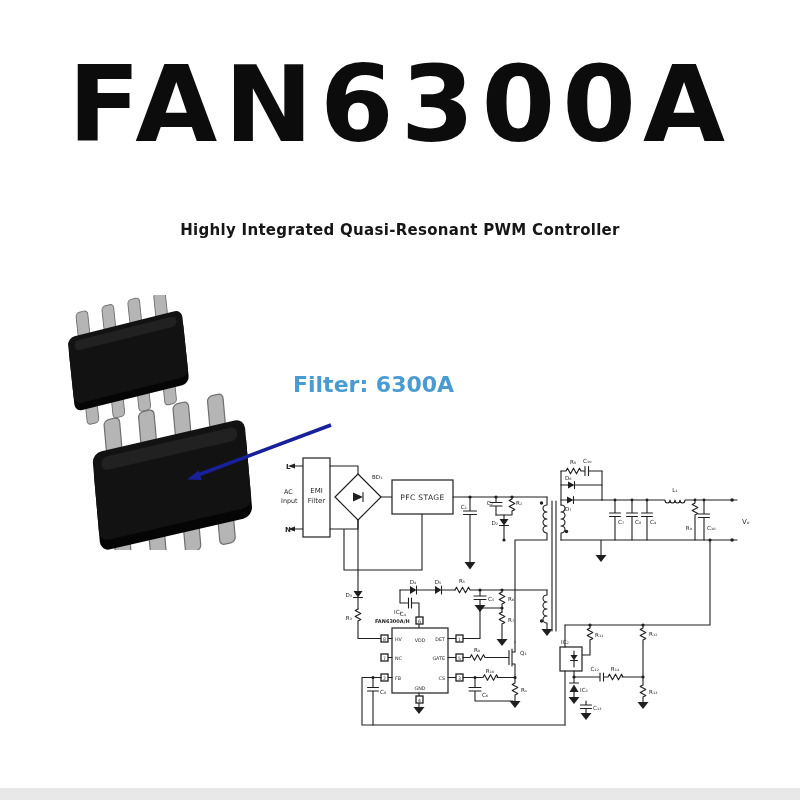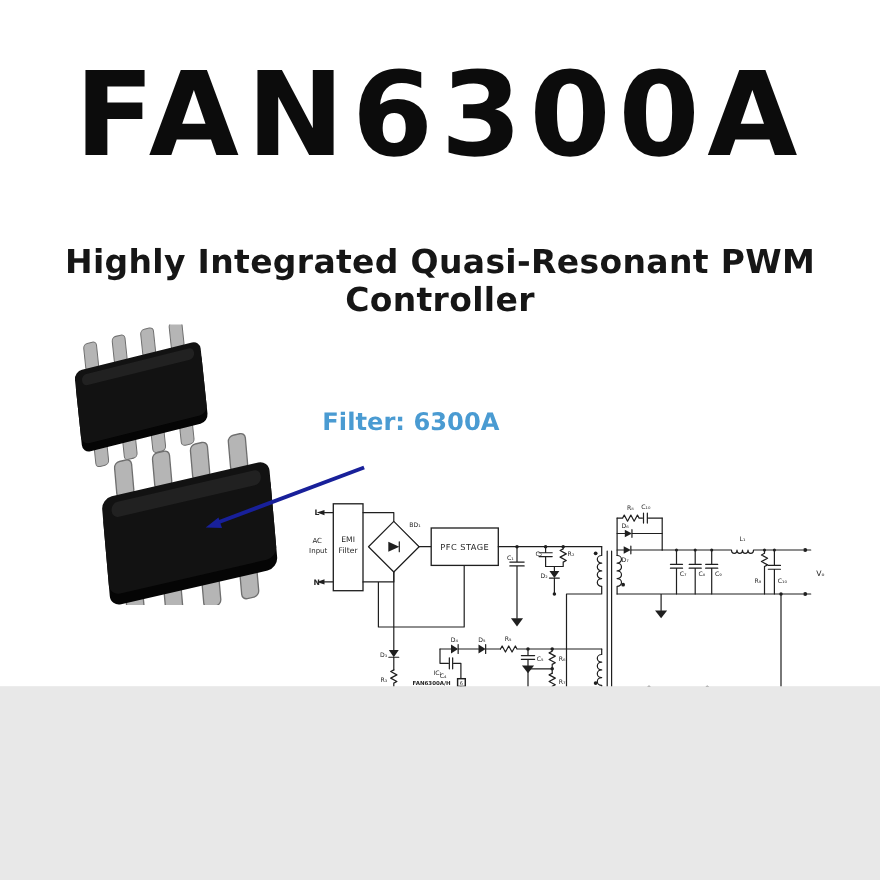--- a/index.html
+++ b/index.html
@@ -1,21 +1,21 @@
 <!DOCTYPE html>
 <html><head>
 <meta charset="utf-8">
 <style>
   html,body{margin:0;padding:0;background:#e8e8e8;}
-  .canvas{position:relative;width:800px;height:624px;background:#ffffff;overflow:hidden;
+  .canvas{position:relative;width:800px;height:788px;background:#ffffff;overflow:hidden;
           font-family:"DejaVu Sans","Liberation Sans",sans-serif;}
   .title{position:absolute;left:0;right:0;top:52px;text-align:center;
          font-size:106px;font-weight:bold;letter-spacing:7px;line-height:1;color:#0c0c0c;white-space:nowrap;}
   .subtitle{position:absolute;left:0;right:0;top:221px;text-align:center;
-            font-size:30px;font-weight:bold;letter-spacing:0.3px;color:#161616;}
+            font-size:15px;font-weight:bold;letter-spacing:0.3px;color:#161616;}
   .marking{position:absolute;left:293px;top:372px;font-size:22px;font-weight:bold;color:#4a9bd2;}
   svg{position:absolute;}
   svg text{font-family:"DejaVu Sans","Liberation Sans",sans-serif;fill:#262626;}
   .w{fill:none;stroke:#1f1f1f;stroke-width:1.1;stroke-linecap:round;stroke-linejoin:round;}
   .f{fill:#1f1f1f;stroke:none;}
   .box{fill:#ffffff;stroke:#1f1f1f;stroke-width:1.2;}
   .pin{fill:#ffffff;stroke:#1f1f1f;stroke-width:1.3;}
   .lb{font-size:5.6px;}
   .lbm{font-size:5.6px;text-anchor:middle;}
   .lbe{font-size:5.6px;text-anchor:end;}

